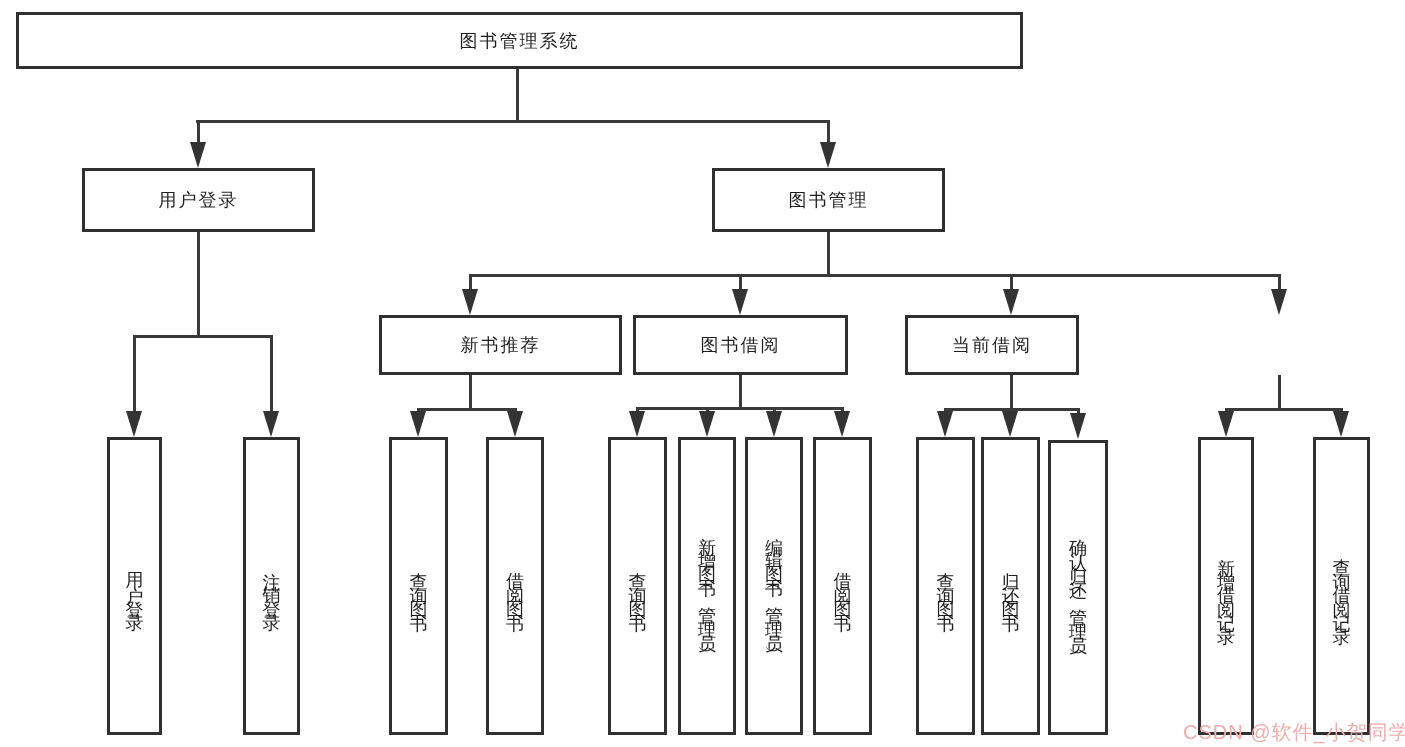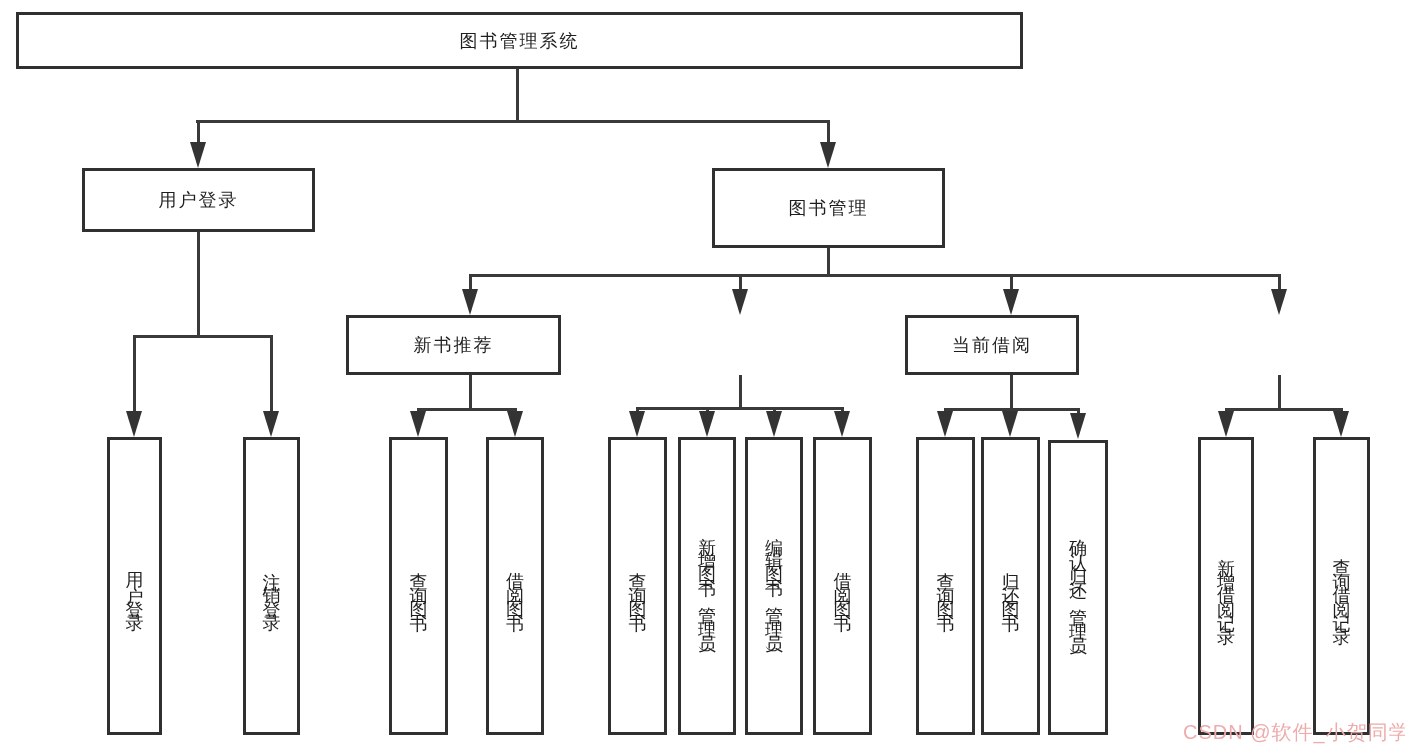--- a/index.html
+++ b/index.html
@@ -40,21 +40,21 @@
   <div class="vline" style="left:516px;top:69px;height:51px"></div>
   <div class="hline" style="left:196px;top:120px;width:634px"></div>
   <div class="vline" style="left:197px;top:120px;height:26px"></div>
   <div class="arr" style="left:190px;top:142px"></div>
   <div class="vline" style="left:827px;top:120px;height:26px"></div>
   <div class="arr" style="left:820px;top:142px"></div>
 
   <div class="box" style="left:82px;top:168px;width:233px;height:64px">
     <span class="lbl">用户登录</span>
   </div>
-  <div class="box" style="left:712px;top:168px;width:233px;height:80px">
+  <div class="box" style="left:712px;top:168px;width:233px;height:64px">
     <span class="lbl">图书管理</span>
   </div>
 
   <div class="vline" style="left:197px;top:232px;height:103px"></div>
   <div class="hline" style="left:133px;top:335px;width:140px"></div>
   <div class="vline" style="left:133px;top:335px;height:80px"></div>
   <div class="arr" style="left:126px;top:411px"></div>
   <div class="vline" style="left:270px;top:335px;height:80px"></div>
   <div class="arr" style="left:263px;top:411px"></div>
 
@@ -62,22 +62,25 @@
   <div class="hline" style="left:469px;top:274px;width:812px"></div>
   <div class="vline" style="left:469px;top:274px;height:18px"></div>
   <div class="arr" style="left:462px;top:289px"></div>
   <div class="vline" style="left:739px;top:274px;height:18px"></div>
   <div class="arr" style="left:732px;top:289px"></div>
   <div class="vline" style="left:1010px;top:274px;height:18px"></div>
   <div class="arr" style="left:1003px;top:289px"></div>
   <div class="vline" style="left:1278px;top:274px;height:18px"></div>
   <div class="arr" style="left:1271px;top:289px"></div>
 
-  <div class="box" style="left:346px;top:315px;width:215px;height:60px">
+  <div class="box" style="left:379px;top:315px;width:243px;height:60px">
     <span class="lbl">新书推荐</span>
+  </div>
+  <div class="box" style="left:633px;top:315px;width:215px;height:60px">
+    <span class="lbl">图书借阅</span>
   </div>
   <div class="box" style="left:905px;top:315px;width:174px;height:60px">
     <span class="lbl">当前借阅</span>
   </div>
 
   <div class="vline" style="left:469px;top:375px;height:33px"></div>
   <div class="hline" style="left:417px;top:408px;width:100px"></div>
   <div class="vline" style="left:417px;top:408px;height:10px"></div>
   <div class="arr" style="left:410px;top:411px"></div>
   <div class="vline" style="left:514px;top:408px;height:10px"></div>

